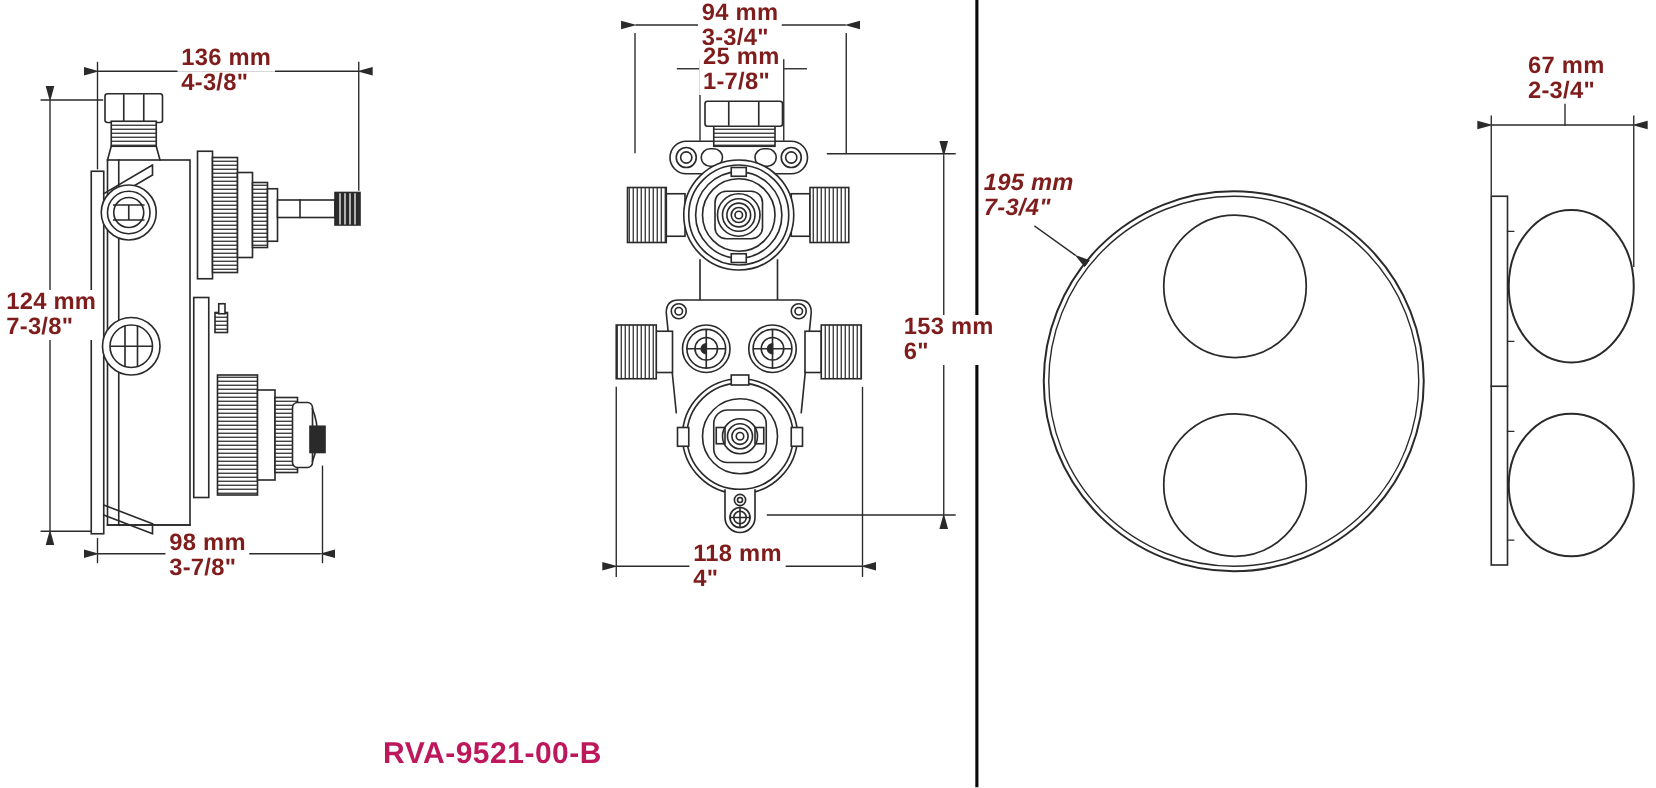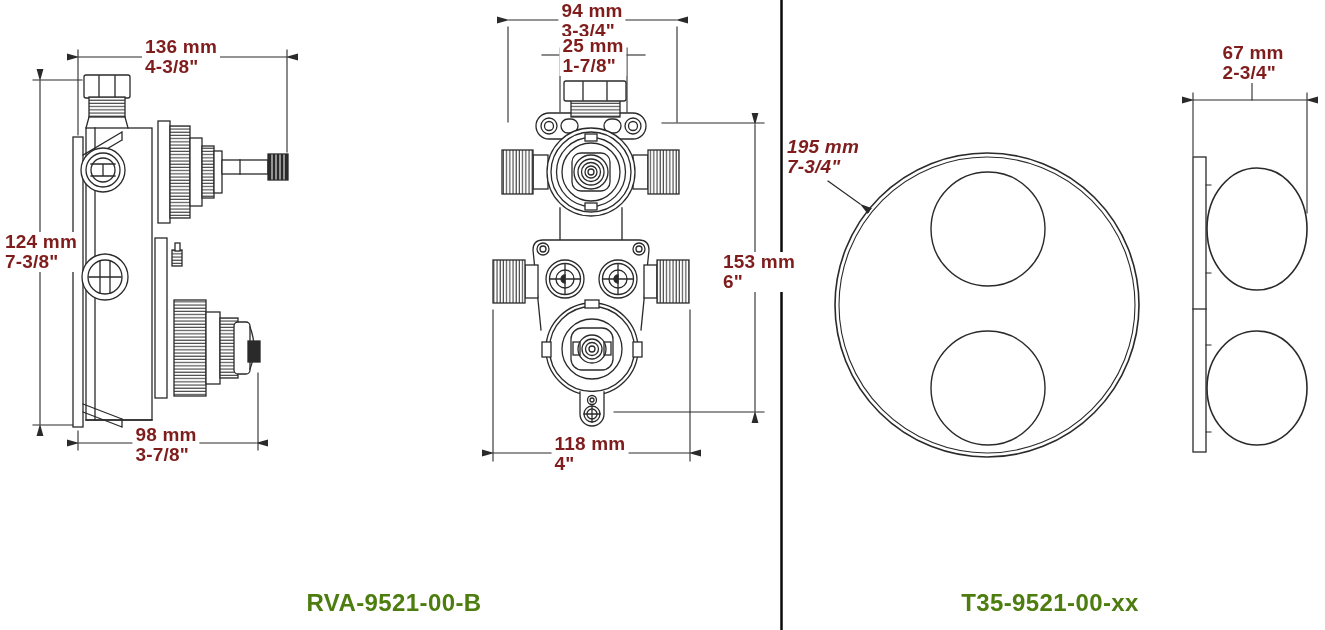--- a/index.html
+++ b/index.html
@@ -15,21 +15,21 @@
     position:absolute; transform:translate(-50%,-50%);
     text-align:left; z-index:2; white-space:nowrap;
     font:600 19px/20px "Liberation Sans", sans-serif;
     color:#7f1d1d; letter-spacing:0.2px;
   }
   .dim span { display:block; background:#ffffff; padding:0 3px; }
   .model {
     position:absolute; transform:translate(-50%,-50%);
     z-index:2; white-space:nowrap;
     font:700 24px "Liberation Sans", sans-serif;
-    color:#4d7c0f; letter-spacing:0.4px;text-align:right;
+    color:#be185d; letter-spacing:0.4px;text-align:right;
   }
 </style>
 </head>
 <body>
 
 <div id="sheet">
 
   <svg id="drawing" width="1325" height="630" viewBox="0 0 1325 630">
     <defs>
       <marker id="arr" viewBox="0 0 12 8" refX="0.8" refY="4" markerWidth="13" markerHeight="9" orient="auto-start-reverse" markerUnits="userSpaceOnUse">
@@ -256,15 +256,14 @@
   <div class="dim" style="left:823px; top:157px;font-style:italic;">
     <span>195 mm</span>
     <span>7-3/4"</span>
   </div>
   <div class="dim" style="left:1253px; top:63px;">
     <span>67 mm</span>
     <span>2-3/4"</span>
   </div>
 
   <div class="model" style="left:394px; top:603px;">RVA-9521-00-B</div>
-  <div class="model" style="left:1050px; top:603px;">T35-9521-00-xx</div>
 
 </div>
 
 </body></html>

